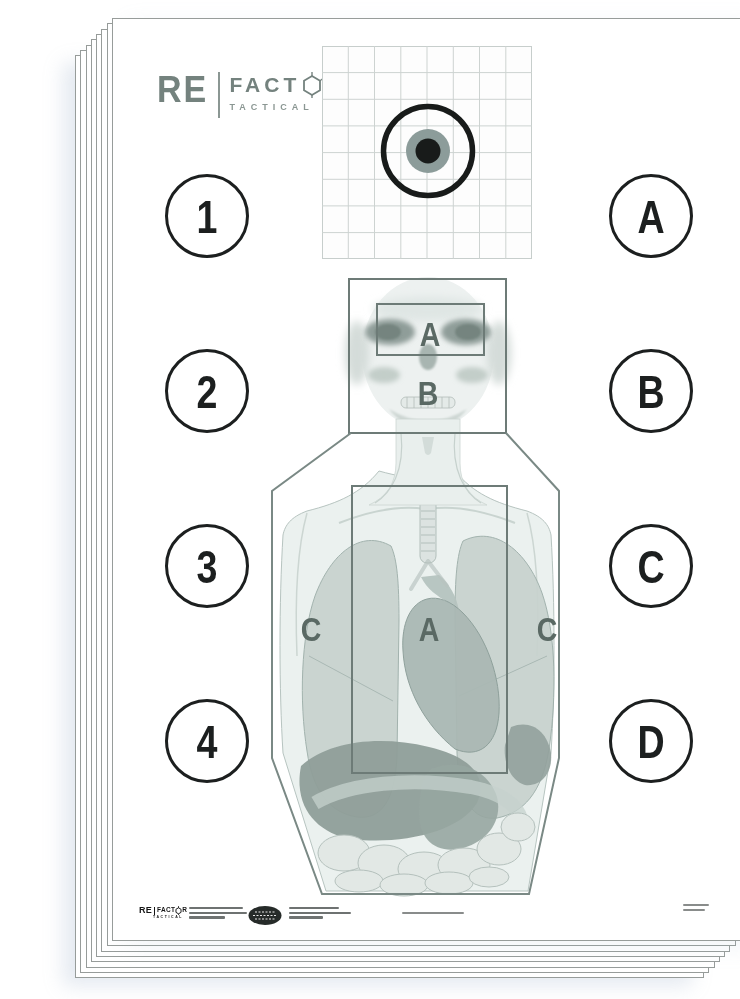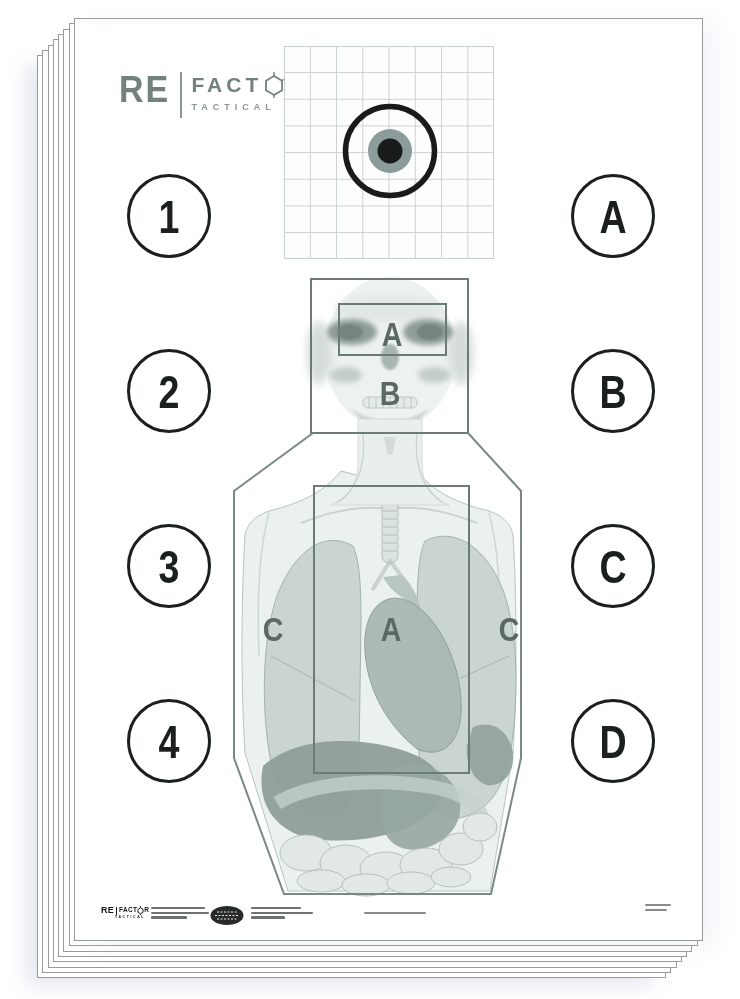--- a/index.html
+++ b/index.html
@@ -1,18 +1,18 @@
 <!DOCTYPE html>
 <html><head>
 <meta charset="utf-8">
 <style>
   html,body{margin:0;padding:0;}
   body{width:740px;height:999px;background:#ffffff;position:relative;overflow:hidden;
        font-family:"Liberation Sans", sans-serif;}
-  .sheet{position:absolute;width:629px;height:923px;background:#fff;border:1px solid #979c9a;box-sizing:border-box;}
+  .sheet{position:absolute;width:629px;height:923px;background:#fff;border:1px solid #979c9a;box-sizing:border-box;margin-left:38px;}
   .sheet-back-7{box-shadow:-12px 8px 18px rgba(150,170,200,.25);}
   .sheet-front{box-shadow:14px 6px 22px rgba(160,182,208,.14);}
   
   .logo{position:absolute;left:44px;top:52px;display:flex;align-items:flex-start;color:#74827e;}
   .logo-re{font-size:37px;font-weight:bold;letter-spacing:2px;line-height:1;transform:scaleX(.92);transform-origin:left;}
   .logo-div{width:2px;height:46px;background:#8b9793;margin:1px 9px 0 6px;}
   .logo-col{display:flex;flex-direction:column;}
   .logo-factor{display:flex;align-items:center;font-size:21px;font-weight:bold;letter-spacing:4px;line-height:1;}
   .logo-tagline{font-size:9px;letter-spacing:5px;color:#8b9793;margin-top:4px;font-weight:bold;}
   

